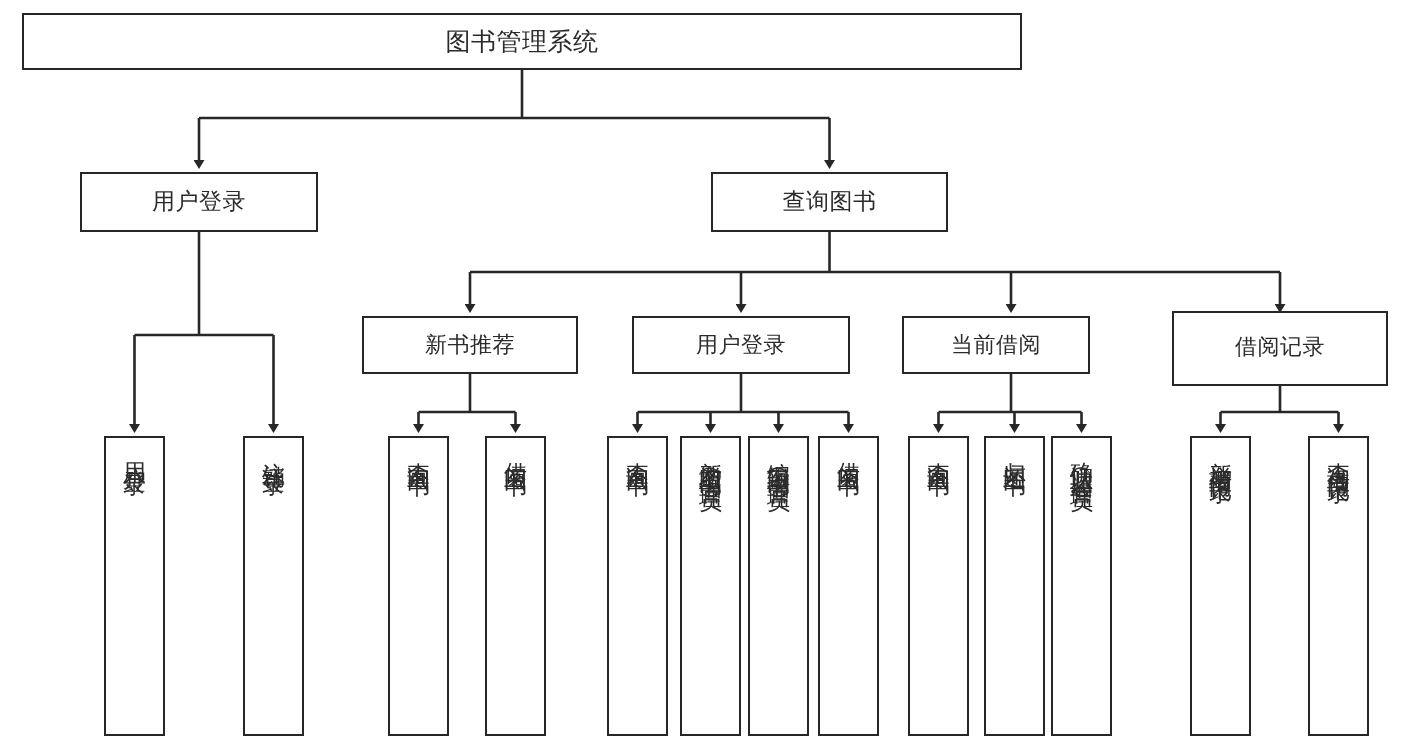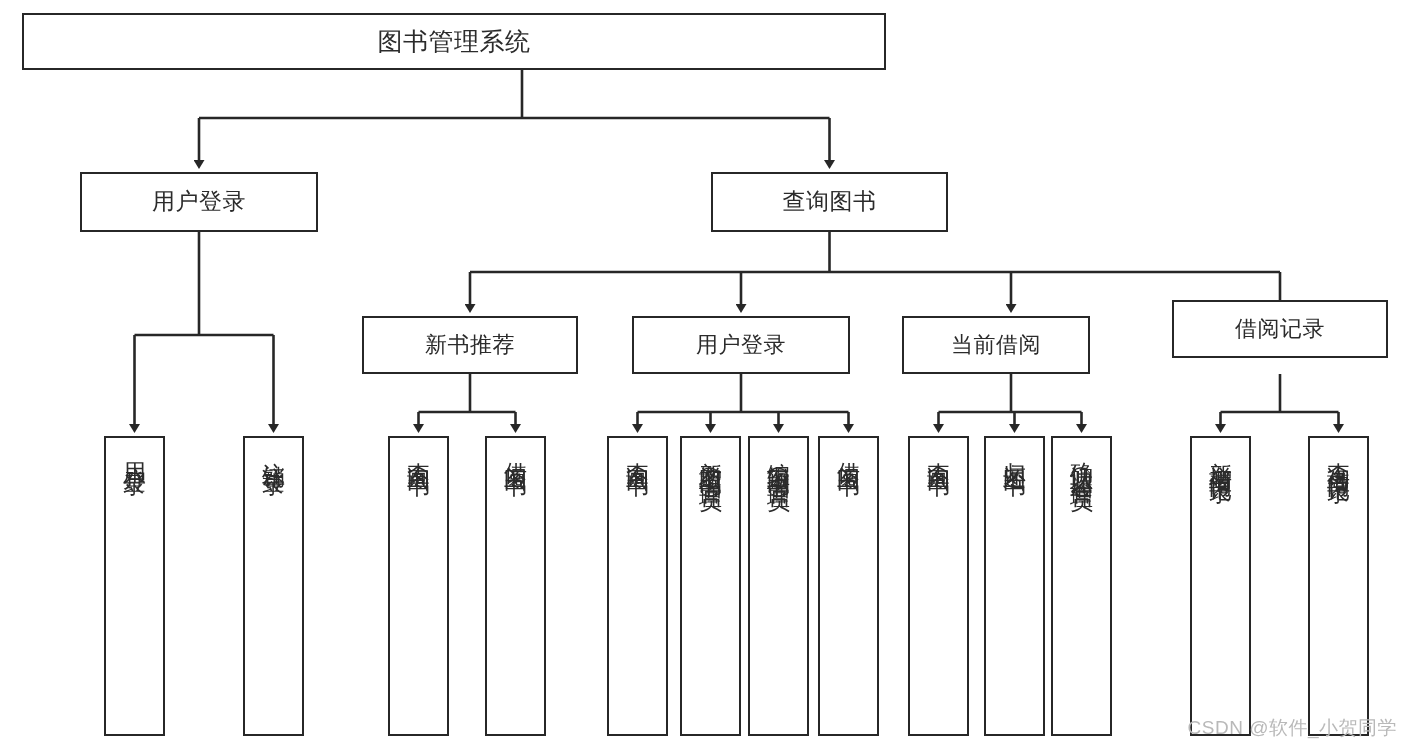--- a/index.html
+++ b/index.html
@@ -114,21 +114,21 @@
         <path d="M938.5,412 L938.5,425" marker-end="url(#arrow)"></path>
         <path d="M1014.5,412 L1014.5,425" marker-end="url(#arrow)"></path>
         <path d="M1081.5,412 L1081.5,425" marker-end="url(#arrow)"></path>
         <path d="M1280,374 L1280,412"></path>
         <path d="M1220.5,412 L1338.5,412"></path>
         <path d="M1220.5,412 L1220.5,425" marker-end="url(#arrow)"></path>
         <path d="M1338.5,412 L1338.5,425" marker-end="url(#arrow)"></path>
       </g>
   </svg>
 
-  <div class="node root" id="node-root" style="left: 22px; top: 13px; width: 864px; height: 57px;">
+  <div class="node root" id="node-root" style="left: 22px; top: 13px; width: 1000px; height: 57px;">
     <span class="node-label">图书管理系统</span>
   </div>
 
   <div id="level2-container">
       <div class="node level2" style="left: 80px; top: 172px; width: 238px; height: 60px;">
         <span class="node-label">用户登录</span>
       </div>
       <div class="node level2" style="left: 711px; top: 172px; width: 237px; height: 60px;">
         <span class="node-label">查询图书</span>
       </div>
@@ -136,21 +136,21 @@
   <div id="level3-container">
       <div class="node level3" style="left: 362px; top: 316px; width: 216px; height: 58px;">
         <span class="node-label">新书推荐</span>
       </div>
       <div class="node level3" style="left: 632px; top: 316px; width: 218px; height: 58px;">
         <span class="node-label">用户登录</span>
       </div>
       <div class="node level3" style="left: 902px; top: 316px; width: 188px; height: 58px;">
         <span class="node-label">当前借阅</span>
       </div>
-      <div class="node level3" style="left: 1172px; top: 300px; width: 216px; height: 58px;">
+      <div class="node level3" style="left: 1172px; top: 311px; width: 216px; height: 75px; font-family: Liberation Mono, monospace;">
         <span class="node-label">借阅记录</span>
       </div>
     </div>
   <div id="leaf-container">
       <div class="node leaf" style="left: 104px; top: 436px; width: 61px; height: 300px;">
         <span class="node-label">用户登录</span>
       </div>
       <div class="node leaf" style="left: 243px; top: 436px; width: 61px; height: 300px;">
         <span class="node-label">注销登录</span>
       </div>
@@ -182,14 +182,13 @@
         <span class="node-label">确认归还（管理员）</span>
       </div>
       <div class="node leaf" style="left: 1190px; top: 436px; width: 61px; height: 300px;">
         <span class="node-label">新增借阅记录</span>
       </div>
       <div class="node leaf" style="left: 1308px; top: 436px; width: 61px; height: 300px;">
         <span class="node-label">查询借阅记录</span>
       </div>
     </div>
 
-  <div class="watermark">CSDN @软件_小贺同学</div>
 </div>
 
 </body></html>

